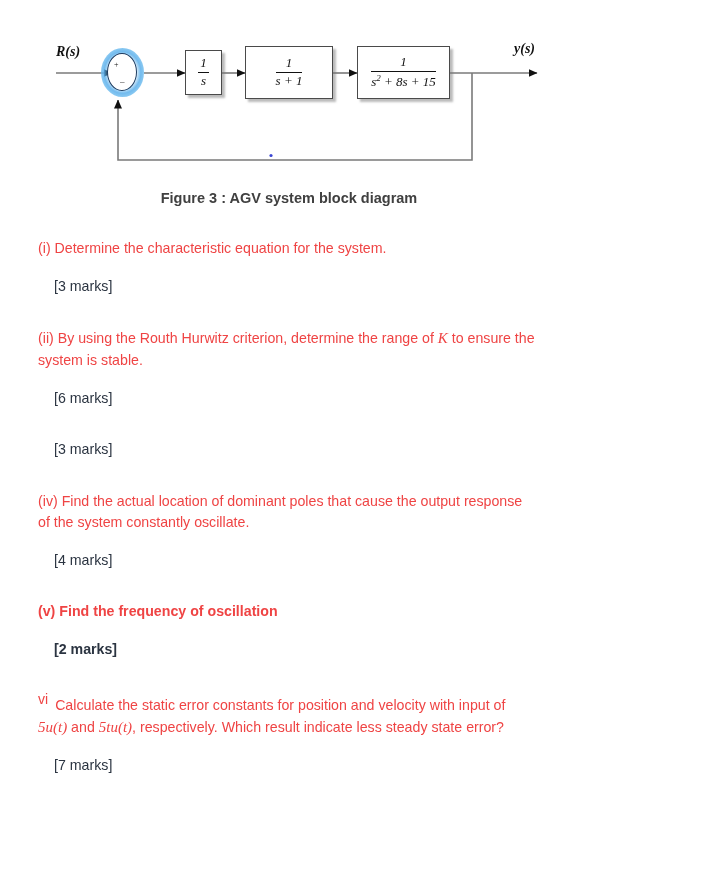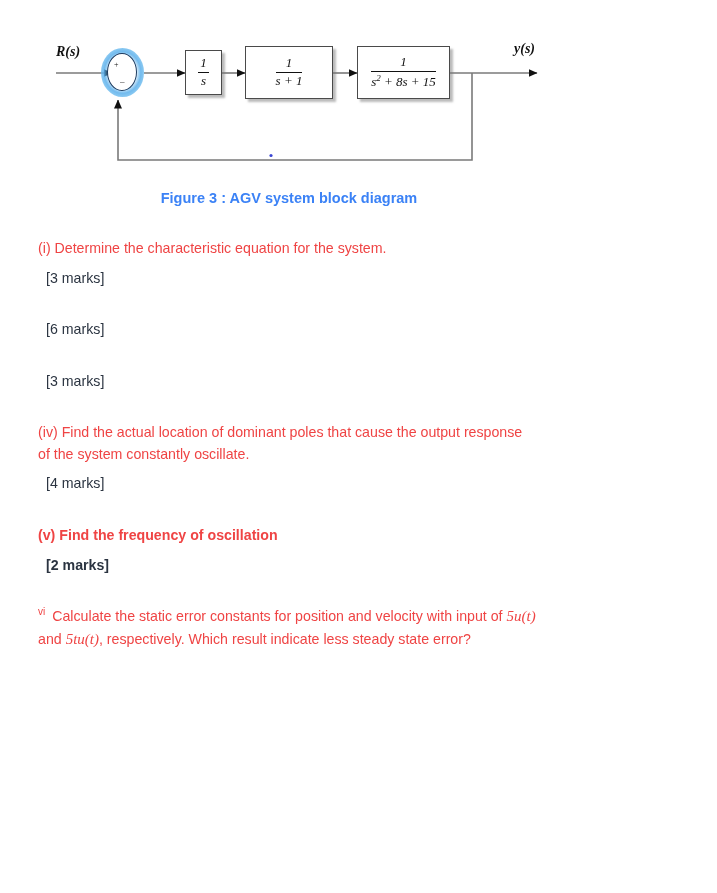--- a/index.html
+++ b/index.html
@@ -120,50 +120,50 @@
   
   #figure-caption {
     position: absolute;
     left: 0;
     top: 190px;
     width: 578px;
     text-align: center;
     font-family: "Liberation Sans", sans-serif;
     font-weight: bold;
     font-size: 14.5px;
-    color: #3b82f6;
+    color: #404040;
   }
 
   
   #questions {
     position: absolute;
     left: 38px;
     top: 238px;
     width: 500px;
   }
   .q-item { margin-bottom: 22px; }
   .q-text {
     font-size: 14.2px;
     line-height: 1.52;
     color: #ef4444;
     margin: 0 0 6px 0;
   }
   .q-marks {
     font-size: 14.2px;
     line-height: 1.52;
     color: #2b3441;
-    margin: 8px;
+    margin: 16px;
   }
   .q-text i, .q-marks i {
     font-style: italic;
     font-family: "Liberation Serif", serif;
     font-size: 15px;
   }
   .q-roman-sup {
-    font-size: 10px;
+    font-size: 14px;
     vertical-align: super;
     margin-right: 7px;
   }
 
   
   #q-0 { margin-bottom: 30px; }
   #q-1 { margin-bottom: 30px; }
   #q-2 { margin-bottom: 30px; }
   #q-3 { margin-bottom: 30px; }
   #q-4 { margin-bottom: 28px; font-weight: bold; }
@@ -234,34 +234,36 @@
 </div>
 
 <div id="questions">
 
   <div class="q-item" id="q-0">
     <p class="q-text">(i) Determine the characteristic equation for the system.</p>
     <p class="q-marks">[3 marks]</p>
   </div>
 
   <div class="q-item" id="q-1">
+    <p class="q-text"><span>(ii) By using the Routh Hurwitz criterion, determine the range of </span><i>K</i><span> to ensure the system is stable.</span></p>
     <p class="q-marks">[6 marks]</p>
   </div>
 
   <div class="q-item" id="q-2">
     <p class="q-marks">[3 marks]</p>
   </div>
 
   <div class="q-item" id="q-3">
     <p class="q-text">(iv) Find the actual location of dominant poles that cause the output response of the system constantly oscillate.</p>
     <p class="q-marks">[4 marks]</p>
   </div>
 
   <div class="q-item" id="q-4">
     <p class="q-text">(v) Find the frequency of oscillation</p>
     <p class="q-marks">[2 marks]</p>
   </div>
 
   <div class="q-item" id="q-5">
     <p class="q-text"><span class="q-roman-sup">vi</span><span>Calculate the static error constants for position and velocity with input of </span><i>5u(t)</i><span> and </span><i>5tu(t)</i><span>, respectively. Which result indicate less steady state error?</span></p>
+    <p class="q-marks">[7 marks]</p>
   </div>
 
 </div>
 
 </body></html>

